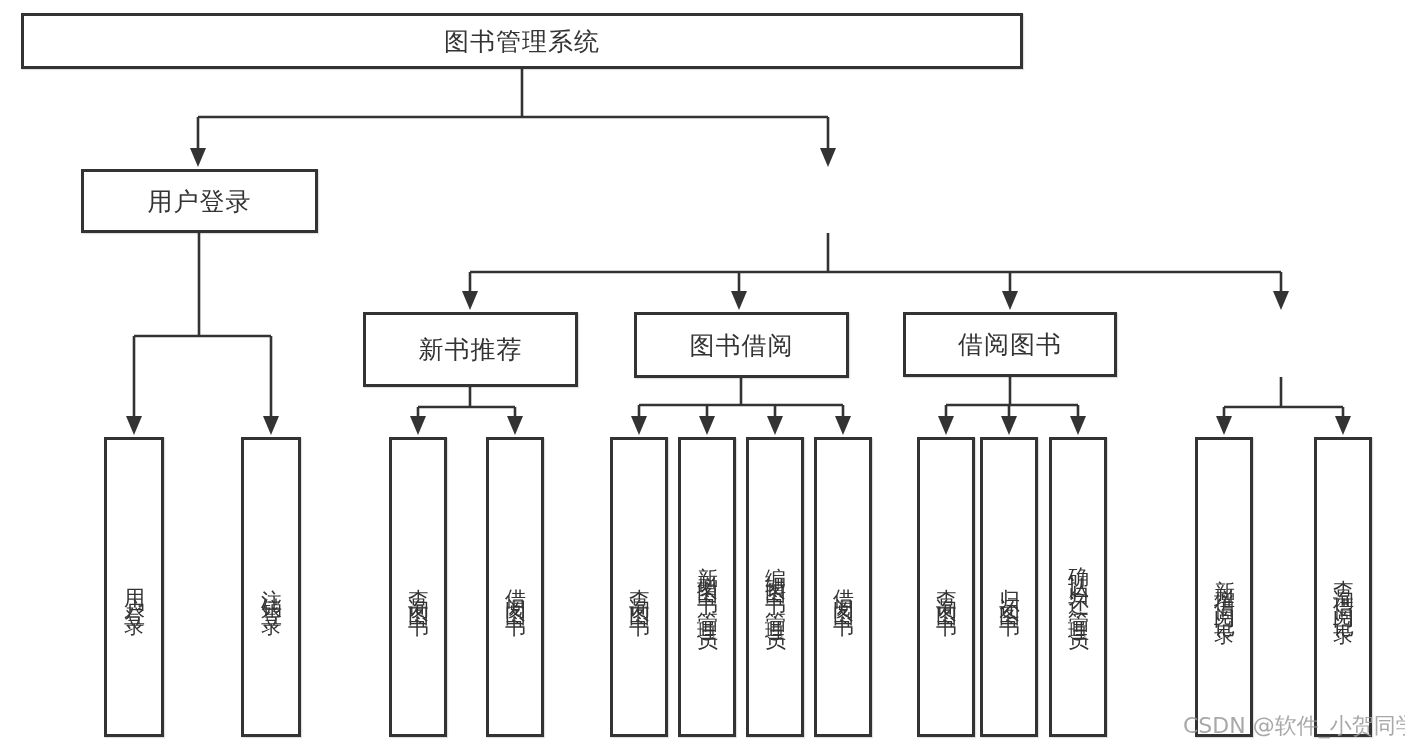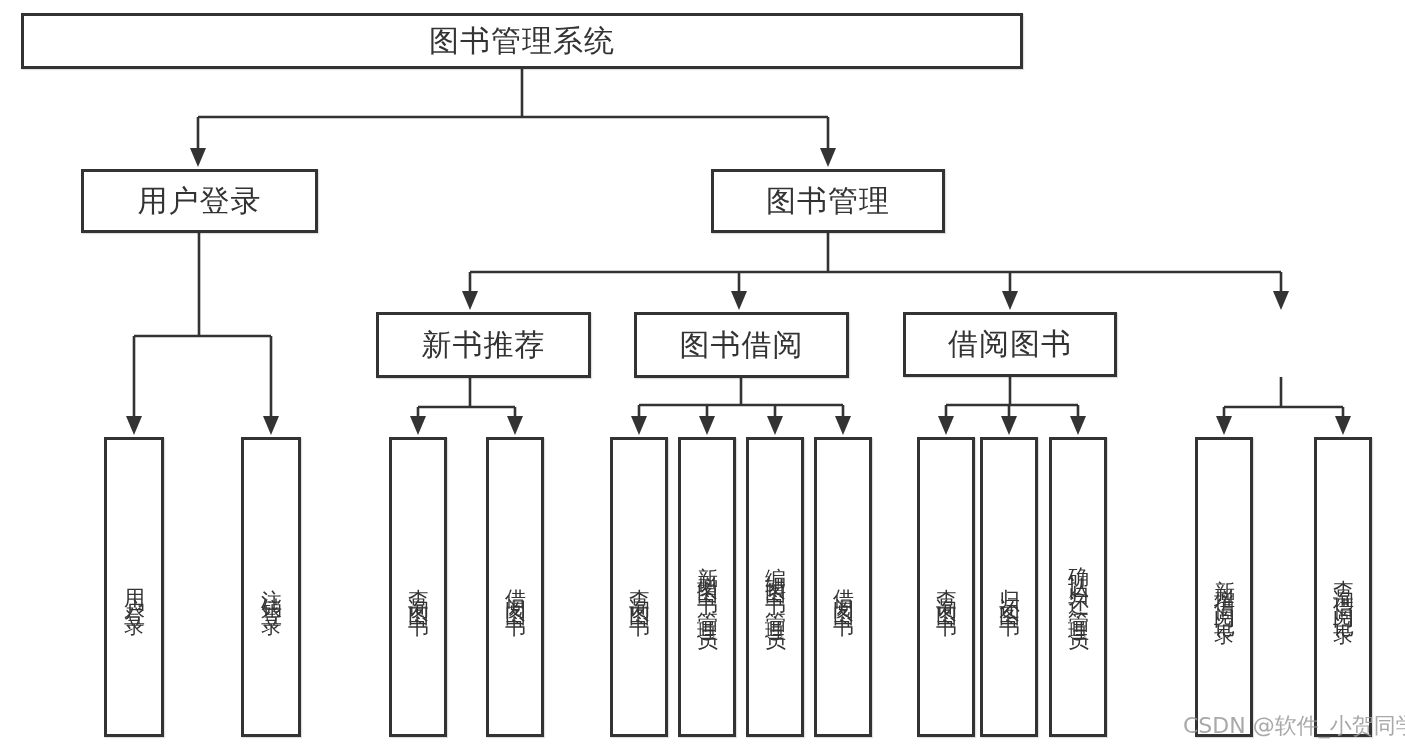--- a/index.html
+++ b/index.html
@@ -25,21 +25,21 @@
     box-sizing:border-box;
     border:3px solid var(--line);
     background:#ffffff;
     color:var(--text);
     display:flex;
     align-items:center;
     justify-content:center;
     z-index:2;
     box-shadow:1px 1px 1px rgba(0,0,0,0.12);
   }
-  .hbox{font-size:30px;letter-spacing:1px;white-space:nowrap;}
+  .hbox{font-size:25px;letter-spacing:1px;white-space:nowrap;}
   .vbox{
     writing-mode:vertical-rl;
     text-orientation:mixed;
     font-size:21px;
     letter-spacing:9px;
     line-height:1;
     padding-top:6px;
   }
   .watermark{
     position:absolute;
@@ -89,23 +89,22 @@
     <polygon points="938,416 954,416 946,435"></polygon>
     <polygon points="1001,416 1017,416 1009,435"></polygon>
     <polygon points="1070,416 1086,416 1078,435"></polygon>
     <polygon points="1216,416 1232,416 1224,435"></polygon>
     <polygon points="1335,416 1351,416 1343,435"></polygon>
   </svg>
 
   <div class="node hbox" style="left:21px;top:13px;width:1002px;height:56px">图书管理系统</div>
 
   <div class="node hbox" style="left:81px;top:169px;width:237px;height:64px">用户登录</div>
-  <div class="node hbox" style="left:711px;top:169px;width:234px;height:64px">图书管理</div>
 
-  <div class="node hbox" style="left:376px;top:312px;width:215px;height:66px">新书推荐</div>
+  <div class="node hbox" style="left:363px;top:312px;width:215px;height:75px">新书推荐</div>
   <div class="node hbox" style="left:634px;top:312px;width:215px;height:66px">图书借阅</div>
   <div class="node hbox" style="left:903px;top:312px;width:214px;height:65px">借阅图书</div>
 
   <div class="node vbox" style="left:104px;top:437px;width:60px;height:300px">用户登录</div>
   <div class="node vbox" style="left:241px;top:437px;width:60px;height:300px">注销登录</div>
 
   <div class="node vbox" style="left:389px;top:437px;width:58px;height:300px">查询图书</div>
   <div class="node vbox" style="left:486px;top:437px;width:58px;height:300px">借阅图书</div>
 
   <div class="node vbox" style="left:610px;top:437px;width:58px;height:300px">查询图书</div>

